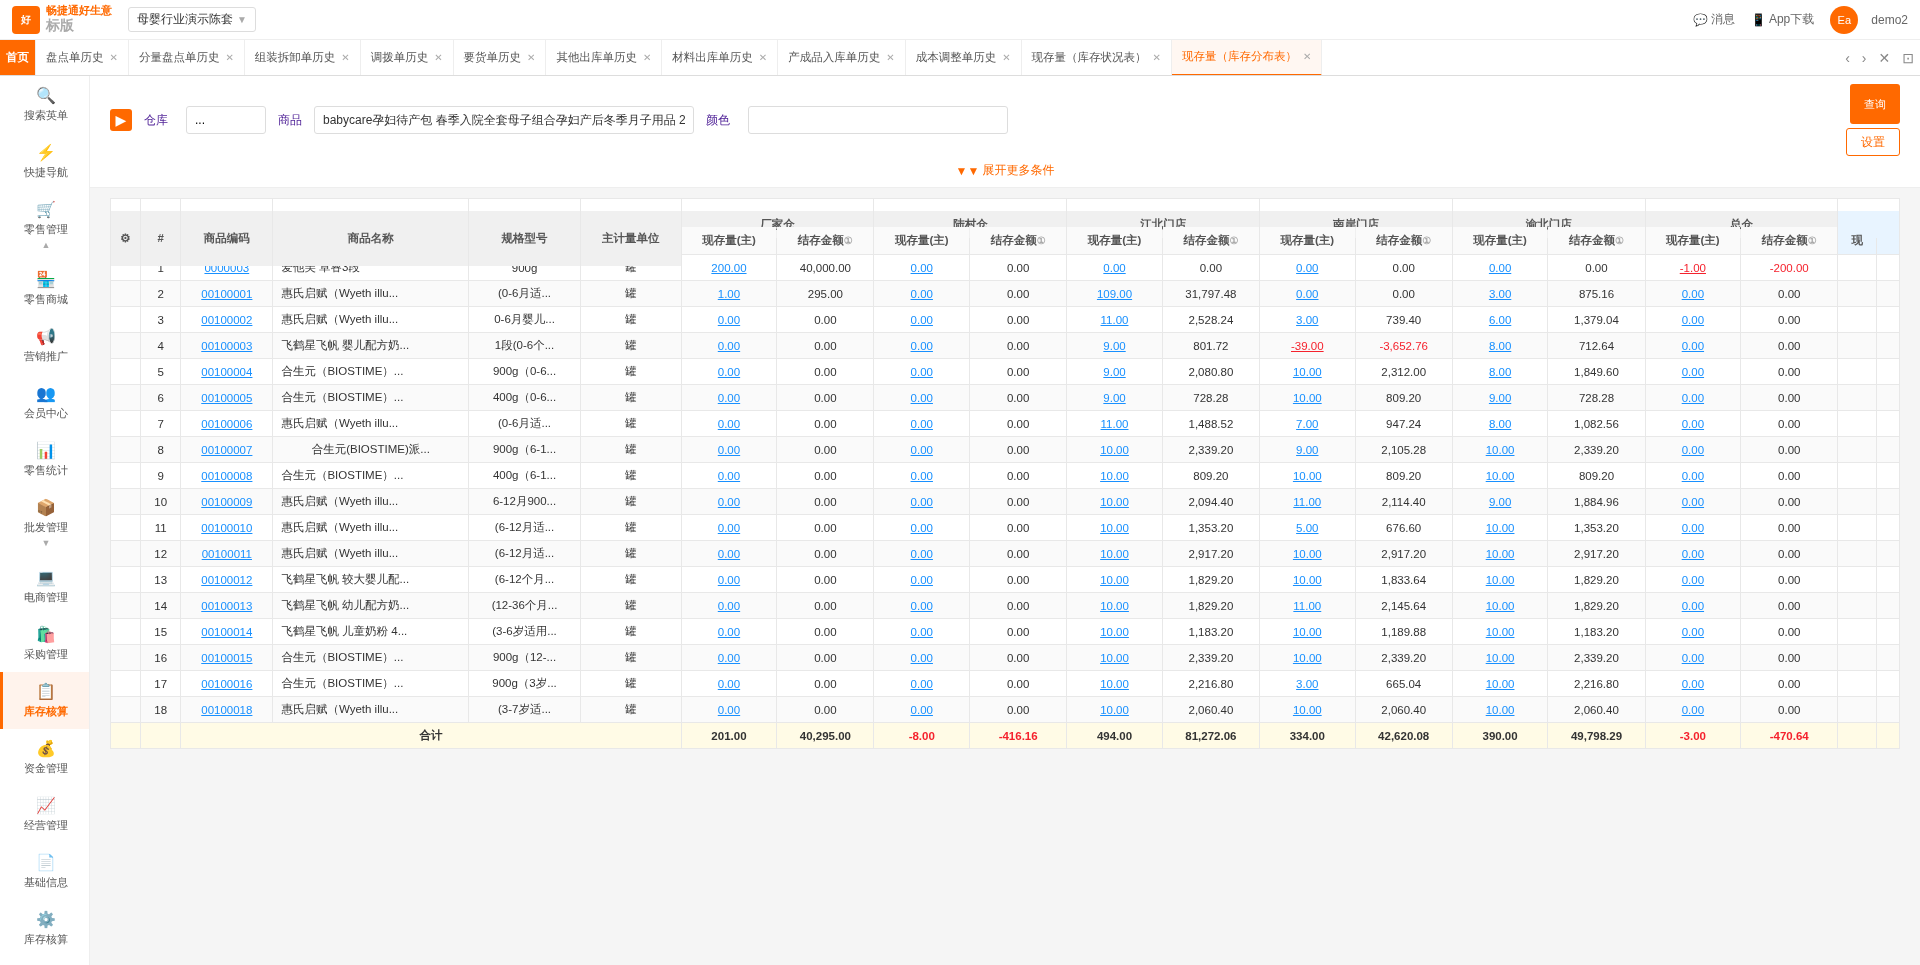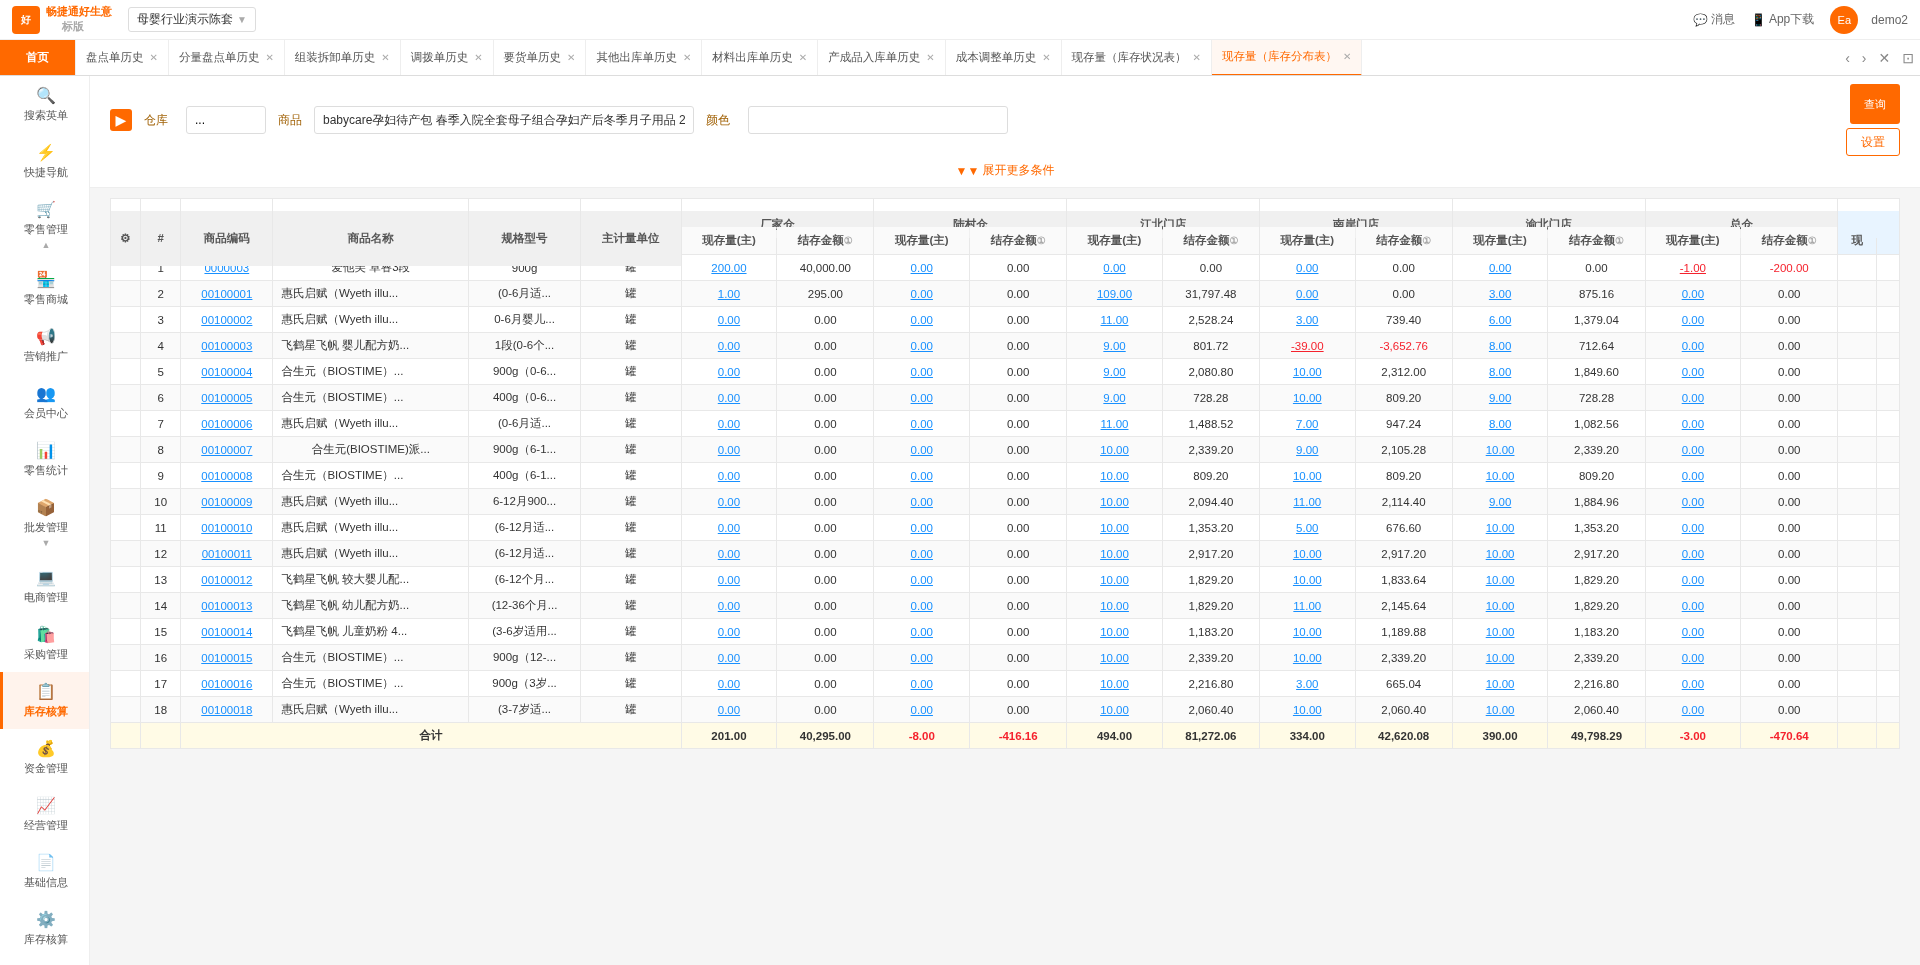--- a/index.html
+++ b/index.html
@@ -12,21 +12,21 @@
     .logo-area { display: flex; align-items: center; gap: 6px; color: #ff6900; font-weight: bold; font-size: 13px; }
     .logo-icon { width: 28px; height: 28px; background: #ff6900; border-radius: 4px; display: flex; align-items: center; justify-content: center; color: #fff; font-size: 10px; }
     .top-bar-right { display: flex; align-items: center; gap: 16px; color: #666; font-size: 12px; }
     .user-avatar { width: 28px; height: 28px; border-radius: 50%; background: #ff6900; display: flex; align-items: center; justify-content: center; color: #fff; font-size: 11px; }
 
     
     .tabs-bar { display: flex; align-items: center; background: #fff; height: 36px; border-bottom: 1px solid #ddd; overflow: hidden; }
     .tab-item { display: flex; align-items: center; padding: 0 10px; height: 36px; border-right: 1px solid #eee; font-size: 11.5px; color: #555; cursor: pointer; white-space: nowrap; gap: 4px; flex-shrink: 0; }
     .tab-item.active { background: #fff7f2; color: #ff6900; border-bottom: 2px solid #ff6900; }
     .tab-item .close-x { color: #aaa; font-size: 10px; margin-left: 2px; }
-    .tab-home { background: #ff6900; color: #fff; padding: 0 26px; font-weight: bold; }
+    .tab-home { background: #ff6900; color: #fff; padding: 0 6px; font-weight: bold; }
     .tabs-nav { display: flex; align-items: center; margin-left: auto; }
     .tabs-nav span { padding: 0 6px; cursor: pointer; color: #888; font-size: 14px; }
 
     
     .main-layout { display: flex; flex: 1; overflow: hidden; }
 
     
     .sidebar { width: 90px; background: #fff; border-right: 1px solid #eee; display: flex; flex-direction: column; overflow-y: auto; }
     .sidebar-item { display: flex; flex-direction: column; align-items: center; padding: 10px 4px; cursor: pointer; color: #555; font-size: 11px; gap: 3px; border-left: 3px solid transparent; }
     .sidebar-item.active { background: #fff3ec; color: #ff6900; border-left: 3px solid #ff6900; font-weight: bold; }
@@ -38,21 +38,21 @@
 
     
     .page-header { background: #fff; padding: 10px 20px 6px; display: flex; align-items: center; justify-content: space-between; border-bottom: 1px solid #eee; }
     .page-title { font-size: 16px; font-weight: bold; color: #333; }
     .header-actions { display: flex; gap: 10px; align-items: center; }
     .btn-link { color: #ff6900; cursor: pointer; font-size: 12px; display: flex; align-items: center; gap: 3px; }
 
     
     .filter-area { background: #fff; padding: 8px 20px; border-bottom: 1px solid #eee; }
     .filter-row { display: flex; align-items: center; gap: 12px; margin-bottom: 6px; }
-    .filter-label { color: #a16207; font-size: 12px; min-width: 30px; }
+    .filter-label { color: #4c1d95; font-size: 12px; min-width: 30px; }
     .filter-input { border: 1px solid #ddd; border-radius: 3px; padding: 4px 8px; font-size: 12px; height: 28px; min-width: 80px; }
     .filter-input-wide { min-width: 400px; color: #333; }
     .filter-input-color { min-width: 300px; }
     .btn-orange { background: #ff6900; color: #fff; border: none; border-radius: 3px; padding: 5px 14px; cursor: pointer; font-size: 11px; height: 40px; }
     .btn-white { background: #fff; color: #ff6900; border: 1px solid #ff6900; border-radius: 3px; padding: 5px 14px; cursor: pointer; font-size: 12px; height: 28px; }
     .expand-btn { color: #ff6900; cursor: pointer; font-size: 12px; display: flex; align-items: center; gap: 3px; }
     .filter-toggle { background: #ff6900; color: #fff; border: none; border-radius: 3px; width: 22px; height: 22px; cursor: pointer; font-size: 14px; display: flex; align-items: center; justify-content: center; }
 
     
     .table-container { flex: 1; overflow: auto; padding: 10px 20px; }
@@ -74,21 +74,21 @@
 <body>
 
 <div class="app-container">
 
   <div class="top-bar">
     <div class="top-bar-left">
       <div class="logo-area">
         <div class="logo-icon">好</div>
         <div>
           <div style="font-size:11px;line-height:1.2;">畅捷通好生意</div>
-          <div style="font-size:11px;color:#aaa;margin-left:16px;">标版</div>
+          <div style="font-size:14px;color:#aaa;">标版</div>
         </div>
       </div>
       <div style="display:flex;align-items:center;gap:4px;cursor:pointer;border:1px solid #ddd;border-radius:3px;padding:3px 8px;font-size:12px;">
         <span>母婴行业演示陈套</span>
         <span style="color:#aaa;font-size:10px;">▼</span>
       </div>
     </div>
     <div class="top-bar-right">
       <div style="display:flex;align-items:center;gap:3px;cursor:pointer;">
         <span>💬</span>
@@ -291,21 +291,21 @@
               <th>结存金额<span class="info-icon">①</span></th>
               <th style="background:#e8f4ff;">现</th>
               <th style="background:#e8f4ff;"></th>
             </tr>
           </thead>
           <tbody id="table-body">
           <tr>
                 <td></td>
                 <td>1</td>
                 <td class="td-link">0000003</td>
-                <td style="text-align: center; margin-top: 36px;">爱他美 卓睿3段</td>
+                <td style="text-align: left; margin-top: 36px;">爱他美 卓睿3段</td>
                 <td>900g</td>
                 <td>罐</td>
                 <td class="td-link">200.00</td>
                 <td>40,000.00</td>
                 <td class="td-link">0.00</td>
                 <td>0.00</td>
                 <td class="td-link">0.00</td>
                 <td>0.00</td>
                 <td class="td-link">0.00</td>
                 <td>0.00</td>

